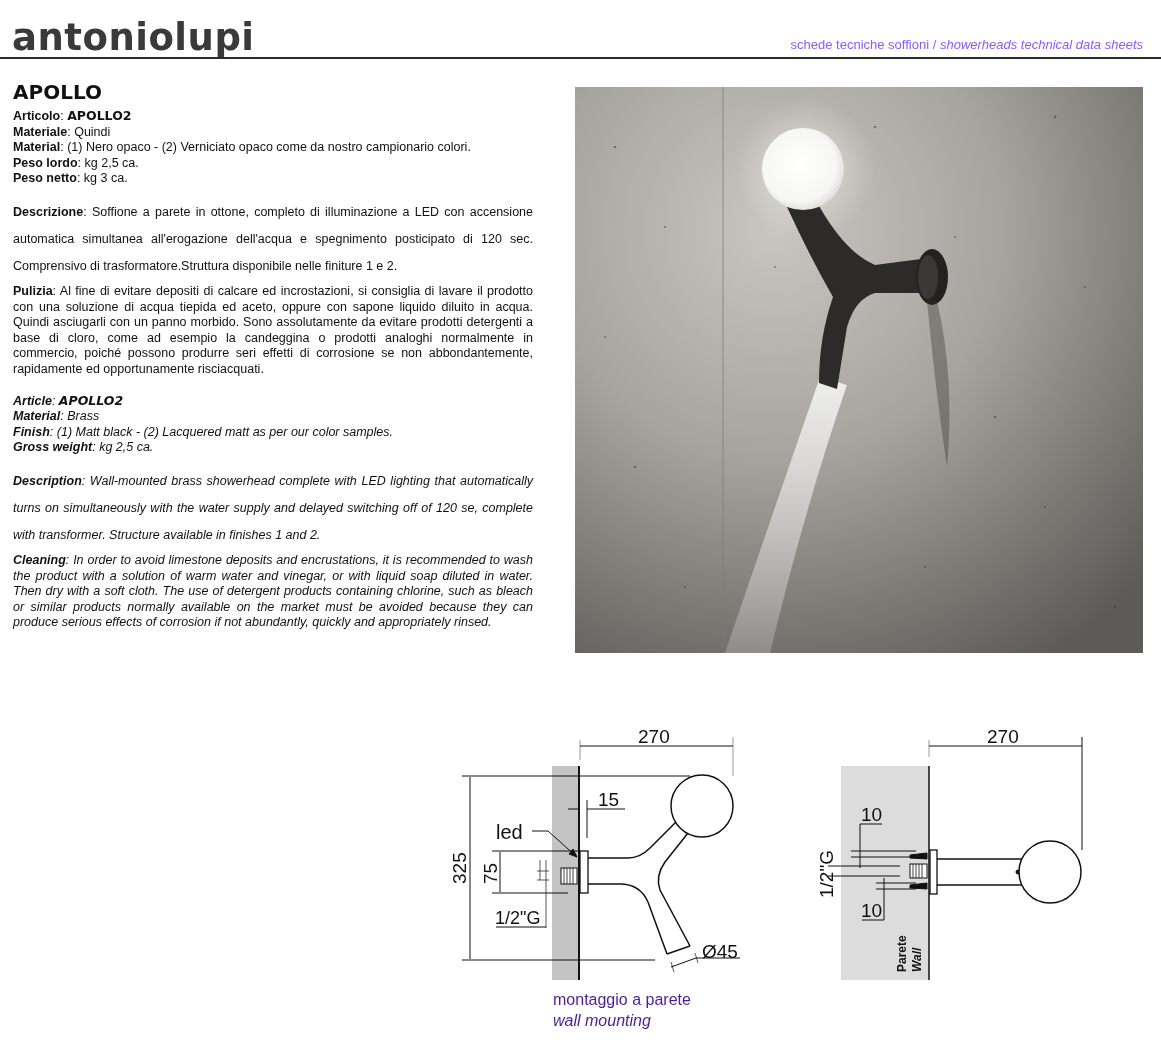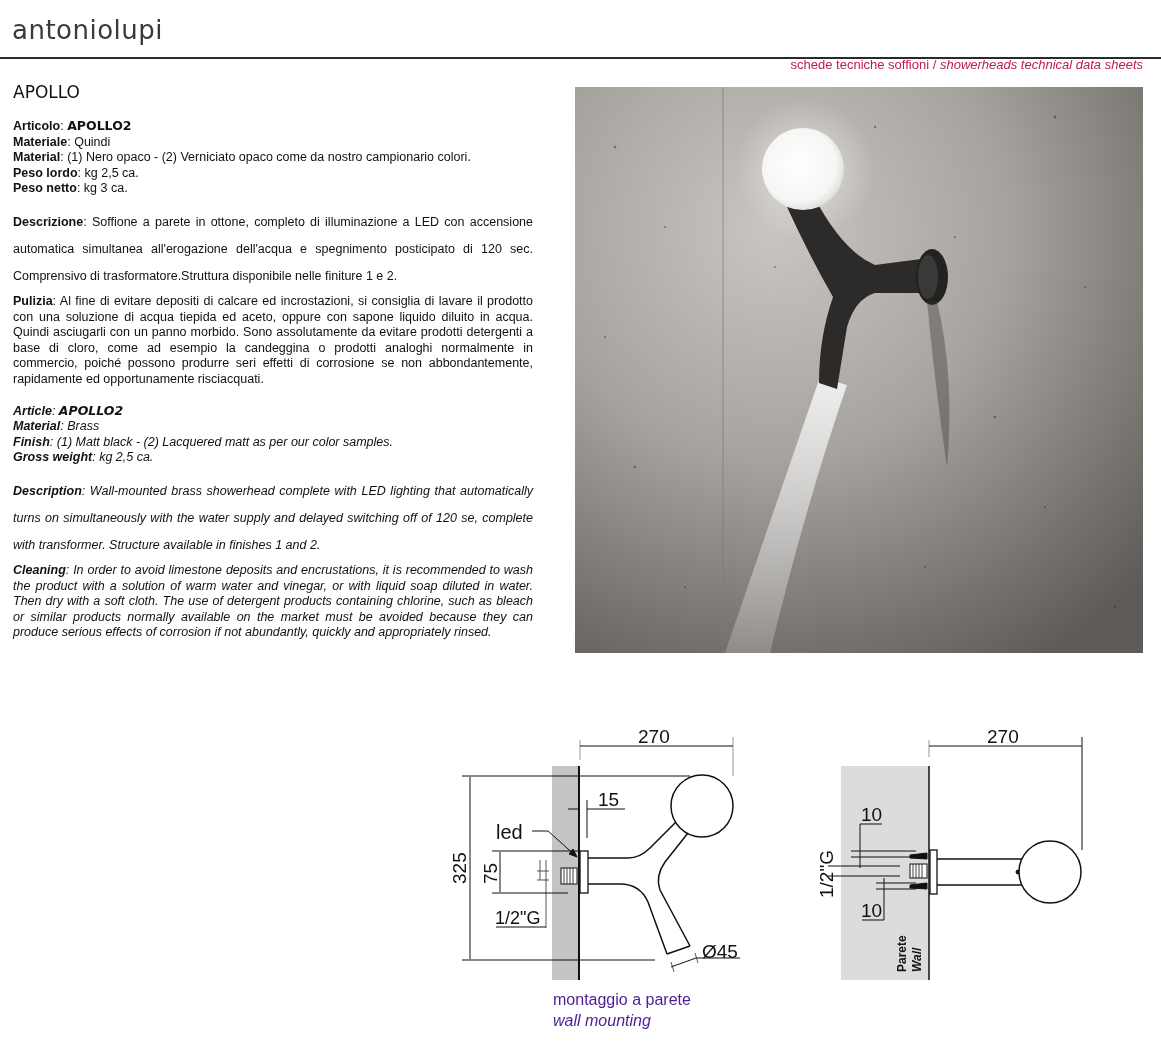--- a/index.html
+++ b/index.html
@@ -1,33 +1,33 @@
 <!DOCTYPE html>
 <html><head>
   <meta charset="utf-8">
   <style>
     * { box-sizing: border-box; margin: 0; padding: 0; }
     html, body { width: 1161px; height: 1042px; background: #ffffff; overflow: hidden; }
     body { position: relative; font-family: "Liberation Sans", sans-serif; color: #111; }
 
     .logo {
-      position: absolute; left: 12px; top: 12px;
-      font-family: "DejaVu Sans", sans-serif; font-weight: normal;
-      font-size: 26px; letter-spacing: 0.5px; color: #3a3a3a;
+      position: absolute; left: 12px; top: 20px;
+      font-family: "DejaVu Sans", sans-serif; font-weight: bold;
+      font-size: 37px; letter-spacing: 0.5px; color: #3a3a3a;
       line-height: 36px;
     }
     .header-rule { position: absolute; left: 0; top: 57px; width: 1161px; height: 2px; background: #2a2a2a; }
     .header-subtitle {
       position: absolute; right: 18px; top: 37px;
-      font-size: 13px; color: #be185d; white-space: nowrap; margin-top: 20px;
+      font-size: 13px; color: #8b5cf6; white-space: nowrap;
     }
     .header-subtitle .it { font-style: italic; }
 
     .text-col { position: absolute; left: 13px; top: 83px; width: 520px; font-size: 12.5px; line-height: 15.6px; }
-    .product-title { font-family: "DejaVu Sans", sans-serif; font-weight: normal; font-size: 17px; margin-bottom: 17px; line-height: 18px; }
+    .product-title { font-family: "DejaVu Sans", sans-serif; font-weight: bold; font-size: 20px; margin-bottom: 7px; line-height: 18px; }
     .spec-line b { font-weight: bold; }
     .para { text-align: justify; }
     .para.loose { line-height: 27px; }
     .gap-s { height: 4px; }
     .gap-m { height: 12px; }
     .gap-l { height: 15px; }
     .it { font-style: italic; }
     .article-code { font-family: "DejaVu Sans", sans-serif; font-weight: bold; }
 
     .photo {

